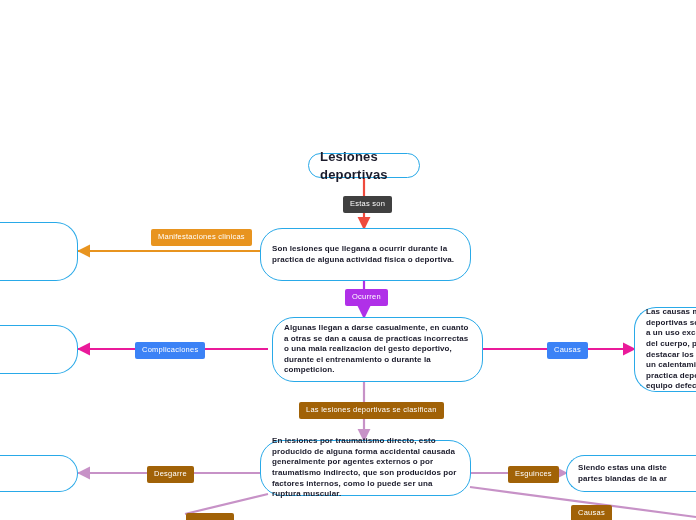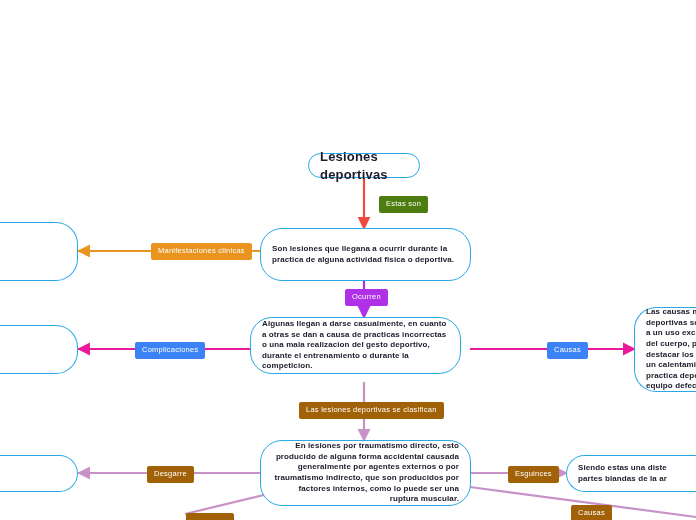--- a/index.html
+++ b/index.html
@@ -60,21 +60,21 @@
     font-size: 7.5px;
     line-height: 1;
     letter-spacing: 0.25px;
     white-space: nowrap;
     padding: 4px 7px 5px 7px;
     border-radius: 2px;
     display: flex;
     align-items: center;
     justify-content: center;
   }
-  .badge-red    { background: #4d7c0f; margin-left: 36px; }
+  .badge-red    { background: #404040; }
   .badge-purple { background: #b030e8; }
   .badge-orange { background: #e8941f; }
   .badge-pink   { background: #3b82f6; }
   .badge-orchid { background: #a16207; align-items: center; }
 </style>
 </head>
 <body>
 
 <div id="canvas">
 
@@ -123,61 +123,61 @@
   </div>
 
   <div class="node" style="left:260px; top:228px; width:211px; height:53px;">
     <span class="node-txt">Son lesiones que llegana a ocurrir durante la practica de alguna actividad fisica o deportiva.</span>
   </div>
 
   <div class="node" style="left:-72px; top:222px; width:150px; height:59px; border-left:none; border-top-left-radius:0; border-bottom-left-radius:0;">
     
   </div>
 
-  <div class="node" style="left:250px; top:317px; width:211px; height:57px;justify-content:flex-end;">
+  <div class="node" style="left:272px; top:317px; width:211px; height:65px;justify-content:flex-end;">
     <span class="node-txt">Algunas llegan a darse casualmente, en cuanto a otras se dan a causa de practicas incorrectas o una mala realizacion del gesto deportivo, durante el entrenamiento o durante la competicion.</span>
   </div>
 
   <div class="node" style="left:-72px; top:325px; width:150px; height:49px; border-left:none; border-top-left-radius:0; border-bottom-left-radius:0;">
     
   </div>
 
   <div class="node" style="left:634px; top:307px; width:130px; height:85px; border-right:none; border-top-right-radius:0; border-bottom-right-radius:0;">
     <span class="node-txt">Las causas m
 deportivas so
 a un uso exce
 del cuerpo, p
 destacar los
 un calentami
 practica depo
 equipo defec</span>
   </div>
 
-  <div class="node" style="left:260px; top:440px; width:211px; height:66px;text-align:right;">
+  <div class="node" style="left:260px; top:440px; width:211px; height:56px;">
     <span class="node-txt">En lesiones por traumatismo directo, esto producido de alguna forma accidental causada generalmente por agentes externos o por traumatismo indirecto, que son producidos por factores internos, como lo puede ser una ruptura muscular.</span>
   </div>
 
   <div class="node" style="left:-72px; top:455px; width:150px; height:37px; border-left:none; border-top-left-radius:0; border-bottom-left-radius:0;">
     
   </div>
 
   <div class="node" style="left:566px; top:455px; width:150px; height:37px; border-right:none; border-top-right-radius:0; border-bottom-right-radius:0;">
     <span class="node-txt">Siendo estas una diste
 partes blandas de la ar</span>
   </div>
 
   <div class="badge badge-red" style="left:343px; top:196px;">
     <span>Estas son</span>
   </div>
 
   <div class="badge badge-purple" style="left:345px; top:289px;">
     <span>Ocurren</span>
   </div>
 
-  <div class="badge badge-orange" style="left:151px; top:243px;align-items:center;">
+  <div class="badge badge-orange" style="left:151px; top:229px;align-items:center;">
     <span>Manifestaciones clinicas</span>
   </div>
 
   <div class="badge badge-pink" style="left:135px; top:342px;">
     <span>Complicaciones</span>
   </div>
 
   <div class="badge badge-pink" style="left:547px; top:342px;">
     <span>Causas</span>
   </div>

